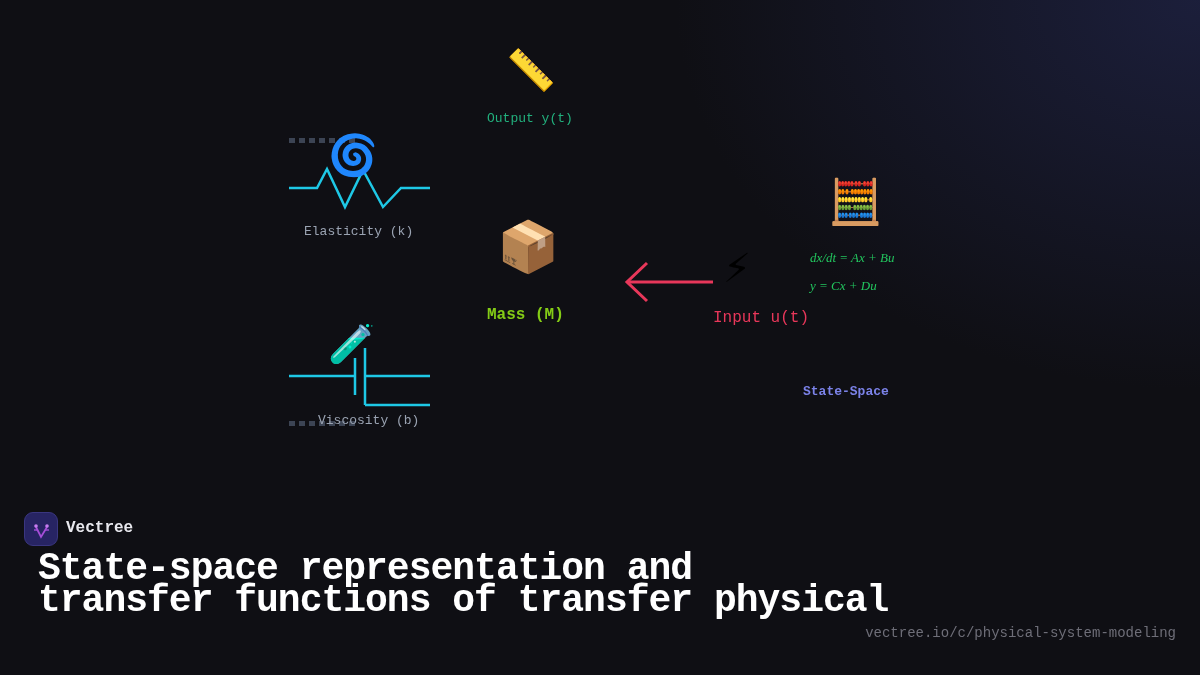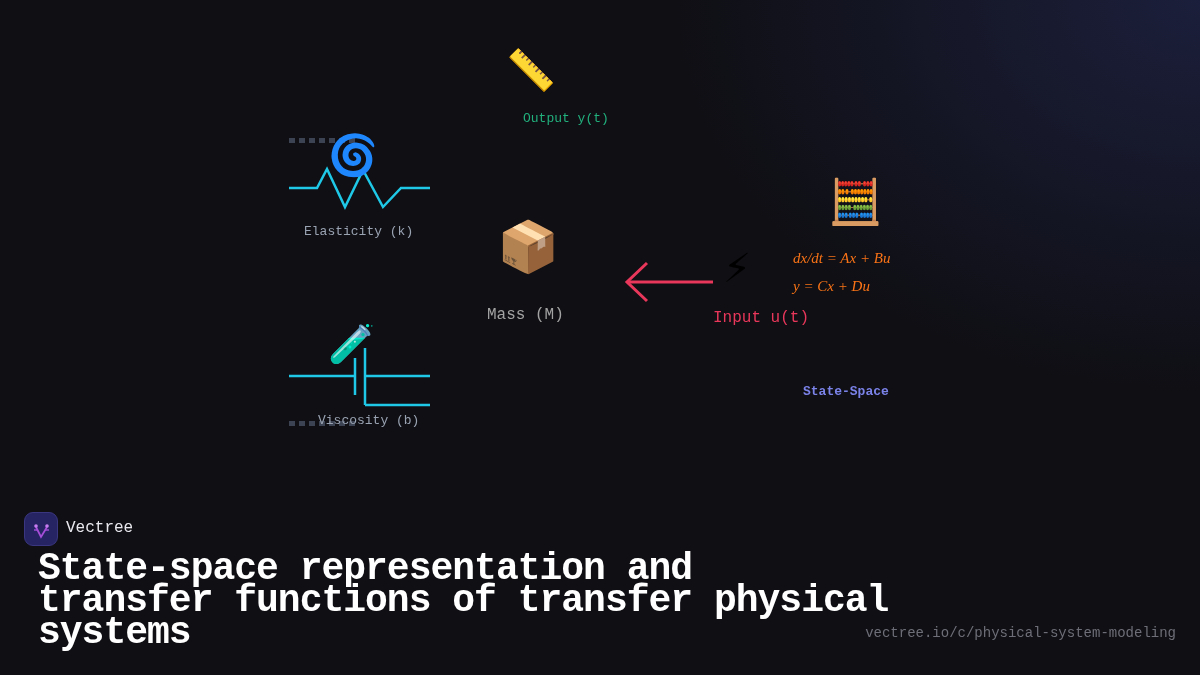--- a/index.html
+++ b/index.html
@@ -10,30 +10,30 @@
   }
   .bg-glow {
     position:absolute; inset:0;
     background:
       radial-gradient(ellipse 700px 520px at 1200px 0px, rgba(32,36,72,0.75), rgba(15,15,20,0) 75%);
     pointer-events:none;
   }
   .abs { position:absolute; }
   .emoji { font-family:"DejaVu Sans", sans-serif; line-height:1; }
   .label-gray { color:#9aa3b2; font-size:13px; }
-  .label-green { color:#22b07d; font-size:13px;margin-left:36px; }
+  .label-green { color:#22b07d; font-size:13px; }
   .label-red { color:#e8375a; font-size:16px; }
-  .label-white { color:#a3a3a3; font-size:16px; font-weight:normal; }
-  .eq { color:#f97316; font-family:"Liberation Serif", "DejaVu Serif", serif; font-style:italic; font-size:15px; }
+  .label-white { color:#84cc16; font-size:16px; font-weight:bold; }
+  .eq { color:#22c55e; font-family:"Liberation Serif", "DejaVu Serif", serif; font-style:italic; font-size:13px;margin-left:17px; }
   .ss-label { color:#7b82e8; font-size:13px; font-weight:bold; }
   .brand-logo {
     width:34px; height:34px; border-radius:9px; background:#272463;
     border:1px solid #3a3680; box-sizing:border-box;
   }
-  .brand-name { color:#e8e8ee; font-size:16px; font-weight:normal; }
+  .brand-name { color:#e8e8ee; font-size:16px; font-weight:bold; }
   .title {
     color:#ffffff; font-weight:bold; font-size:38px; line-height:32px;
     font-family:"Liberation Mono", "DejaVu Sans Mono", monospace;
     letter-spacing:-1px; width:900px;
   }
   .url { color:#6e6e78; font-size:14px;margin-left:13px; }
   svg { overflow:visible; }
 </style>
 </head>
 <body>
@@ -83,16 +83,15 @@
     <circle cx="22" cy="13" r="1.8" fill="#c77df0"></circle>
     <line x1="9" y1="17" x2="13" y2="17" stroke="#a54ed8" stroke-width="1.4"></line>
     <line x1="20" y1="17" x2="24" y2="17" stroke="#a54ed8" stroke-width="1.4"></line>
   </svg>
 </div>
 <div class="abs brand-name" style="left:66px;top:519px;">Vectree</div>
 
 <div class="abs title" style="left:24px;top:553px;margin-left:14px;">
   <div>State-space representation and</div>
   <div>transfer functions of transfer physical</div>
-  <div>systems</div>
 </div>
 
 <div class="abs url" style="right:24px;top:625px;">vectree.io/c/physical-system-modeling</div>
 
 </body></html>

